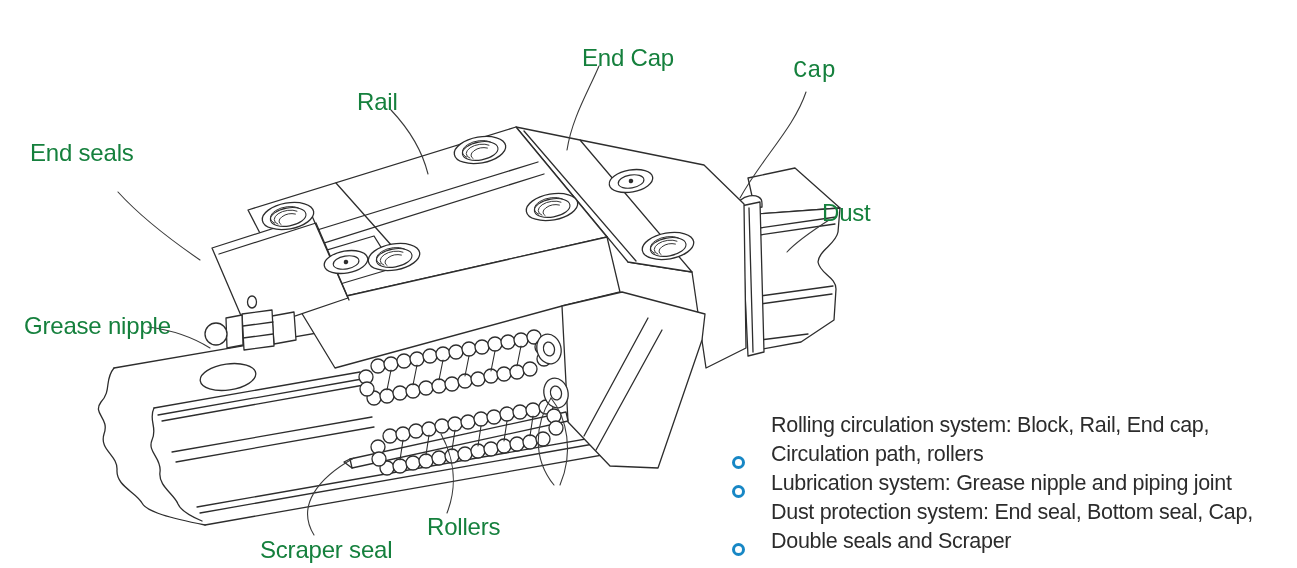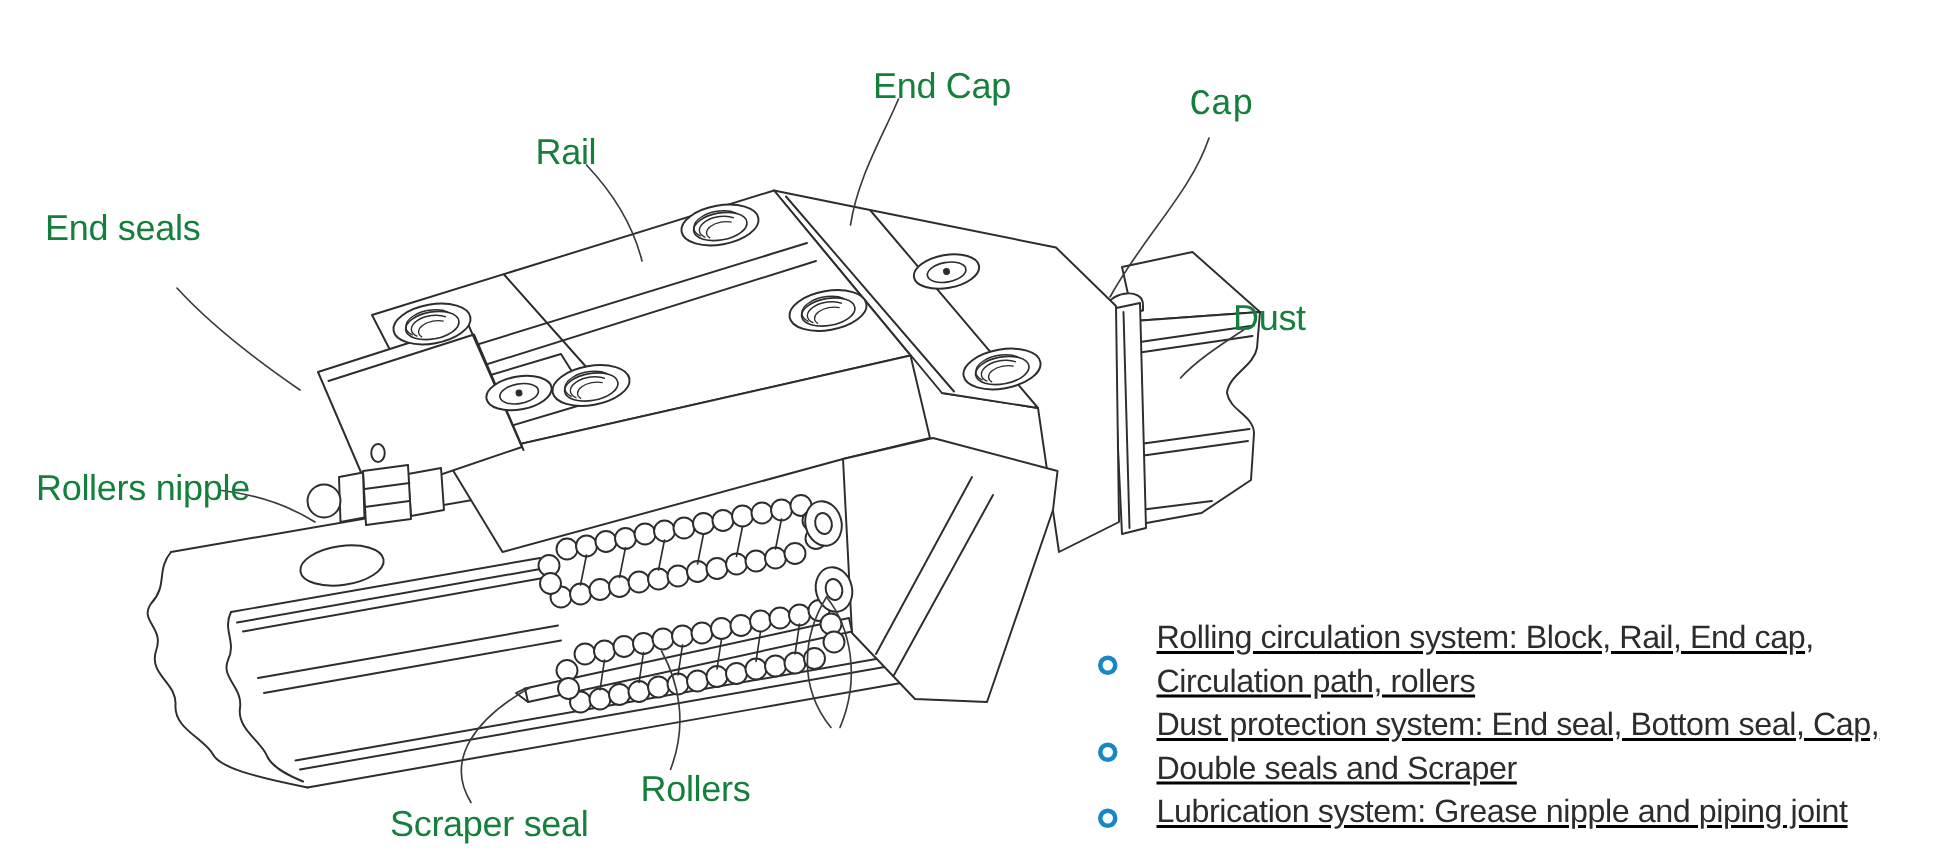--- a/index.html
+++ b/index.html
@@ -8,21 +8,21 @@
     font-family:"Liberation Sans", sans-serif; overflow:hidden;
   }
   .stage svg { position:absolute; left:0; top:0; }
   .plabel {
     position:absolute; font-size:24px; color:#15803d; letter-spacing:-0.2px;
     white-space:nowrap; line-height:25px;
   }
   .legend {
     position:absolute; left:727px; top:411px; width:552px;
   }
-  .legend-row { display:flex; align-items:center;text-decoration:underline; }
+  .legend-row { display:flex; align-items:flex-end; }
   .bullet {
     width:7px; height:7px; border:3.6px solid #1787c5; border-radius:50%;
     margin:7px 26px 0 5px; flex-shrink:0; background:#ffffff;
   }
   .legend-text {
     font-size:21.5px; line-height:29px; color:#2c2c2c; letter-spacing:-0.3px;
   }
   
   .s  { fill:none;    stroke:#2d2d2d; stroke-width:1.3; stroke-linejoin:round; stroke-linecap:round; }
   .f  { fill:#ffffff; stroke:#2d2d2d; stroke-width:1.3; stroke-linejoin:round; stroke-linecap:round; }
@@ -210,32 +210,32 @@
       <path class="ld" d="M554,485 C532,458 535,424 551,398"></path>
       <path class="ld" d="M560,485 C574,452 567,418 551,398"></path>
     </g>
   </svg>
 
   <div class="plabel" style="left:357px; top:89px;">Rail</div>
   <div class="plabel" style="left:582px; top:45px;">End Cap</div>
   <div class="plabel" style="left:793px; top:58px;font-family:Liberation Mono, monospace;">Cap</div>
   <div class="plabel" style="left:822px; top:200px;">Dust</div>
   <div class="plabel" style="left:30px;  top:140px;">End seals</div>
-  <div class="plabel" style="left:24px;  top:313px;">Rollers nipple</div>
+  <div class="plabel" style="left:24px;  top:313px;">Grease nipple</div>
   <div class="plabel" style="left:427px; top:514px;">Rollers</div>
   <div class="plabel" style="left:260px; top:537px;">Scraper seal</div>
 
   <div class="legend">
     <div class="legend-row">
       <span class="bullet" style="border-color: rgb(23, 135, 197);"></span>
       <span class="legend-text">Rolling circulation system: Block, Rail, End cap, Circulation path, rollers</span>
     </div>
     <div class="legend-row">
       <span class="bullet" style="border-color: rgb(23, 135, 197);"></span>
-      <span class="legend-text">Dust protection system: End seal, Bottom seal, Cap, Double seals and Scraper</span>
+      <span class="legend-text">Lubrication system: Grease nipple and piping joint</span>
     </div>
     <div class="legend-row">
       <span class="bullet" style="border-color: rgb(23, 135, 197);"></span>
-      <span class="legend-text">Lubrication system: Grease nipple and piping joint</span>
+      <span class="legend-text">Dust protection system: End seal, Bottom seal, Cap, Double seals and Scraper</span>
     </div>
   </div>
 
 </div>
 
 </body></html>

